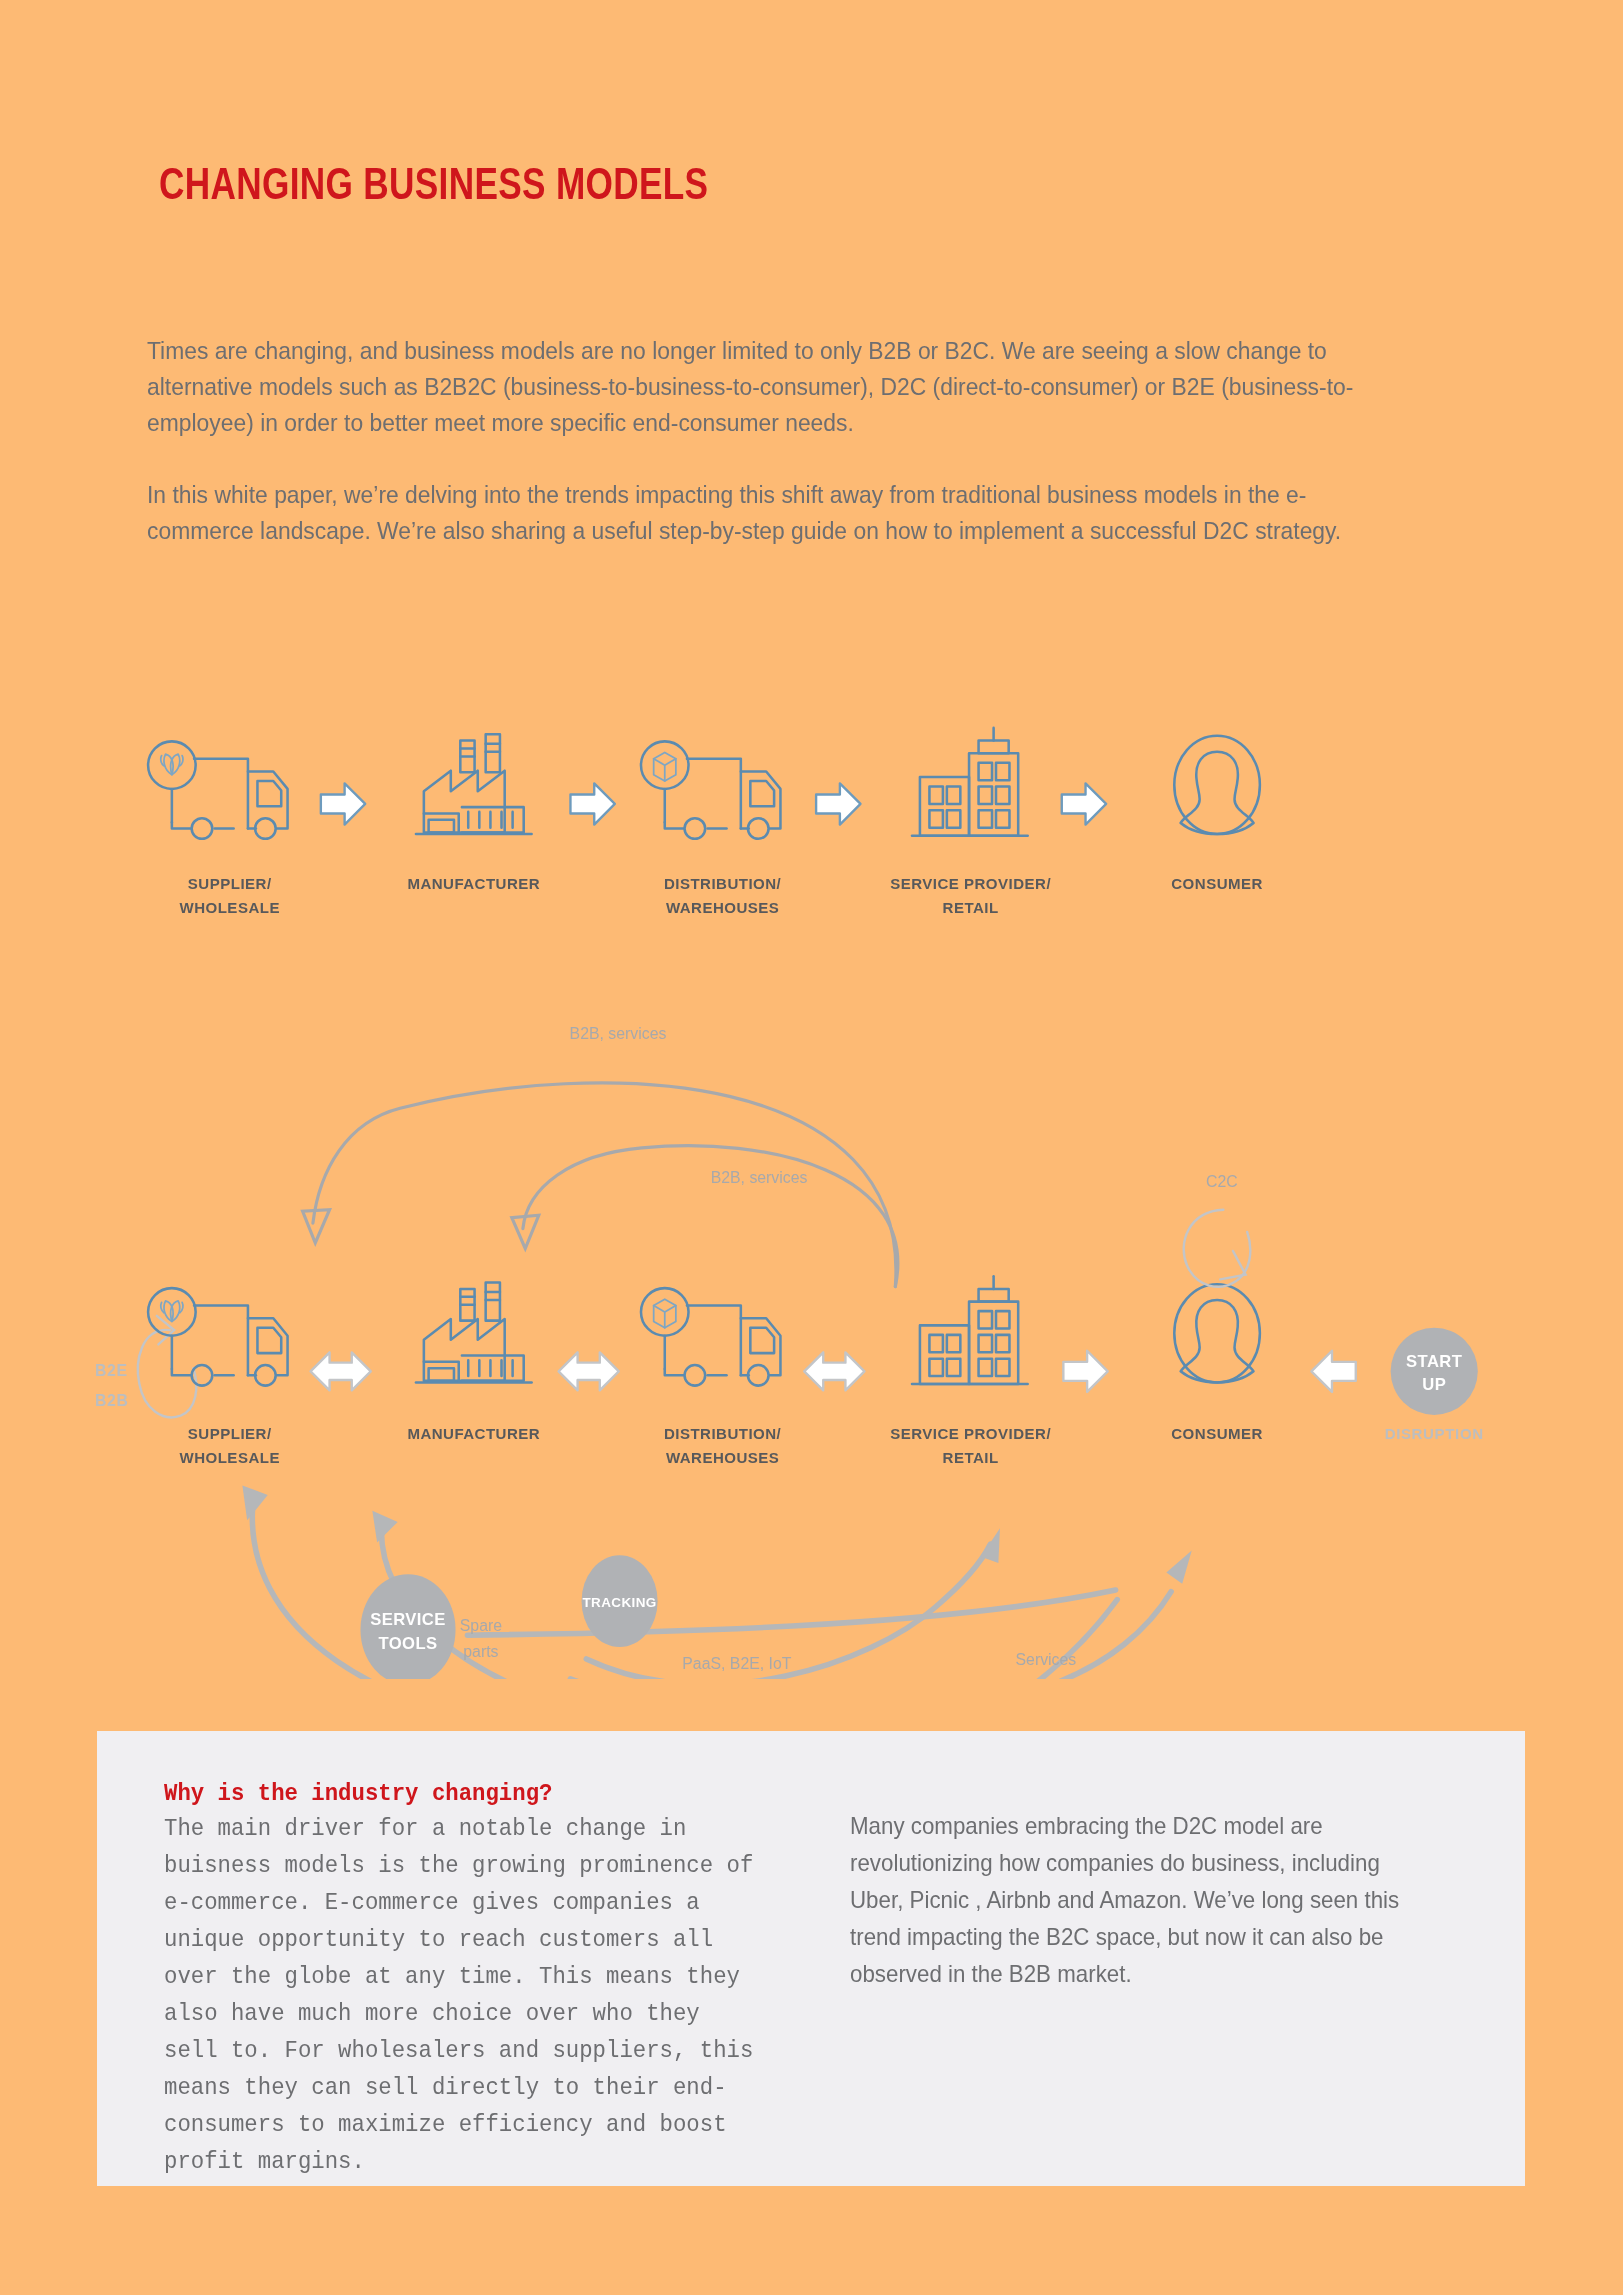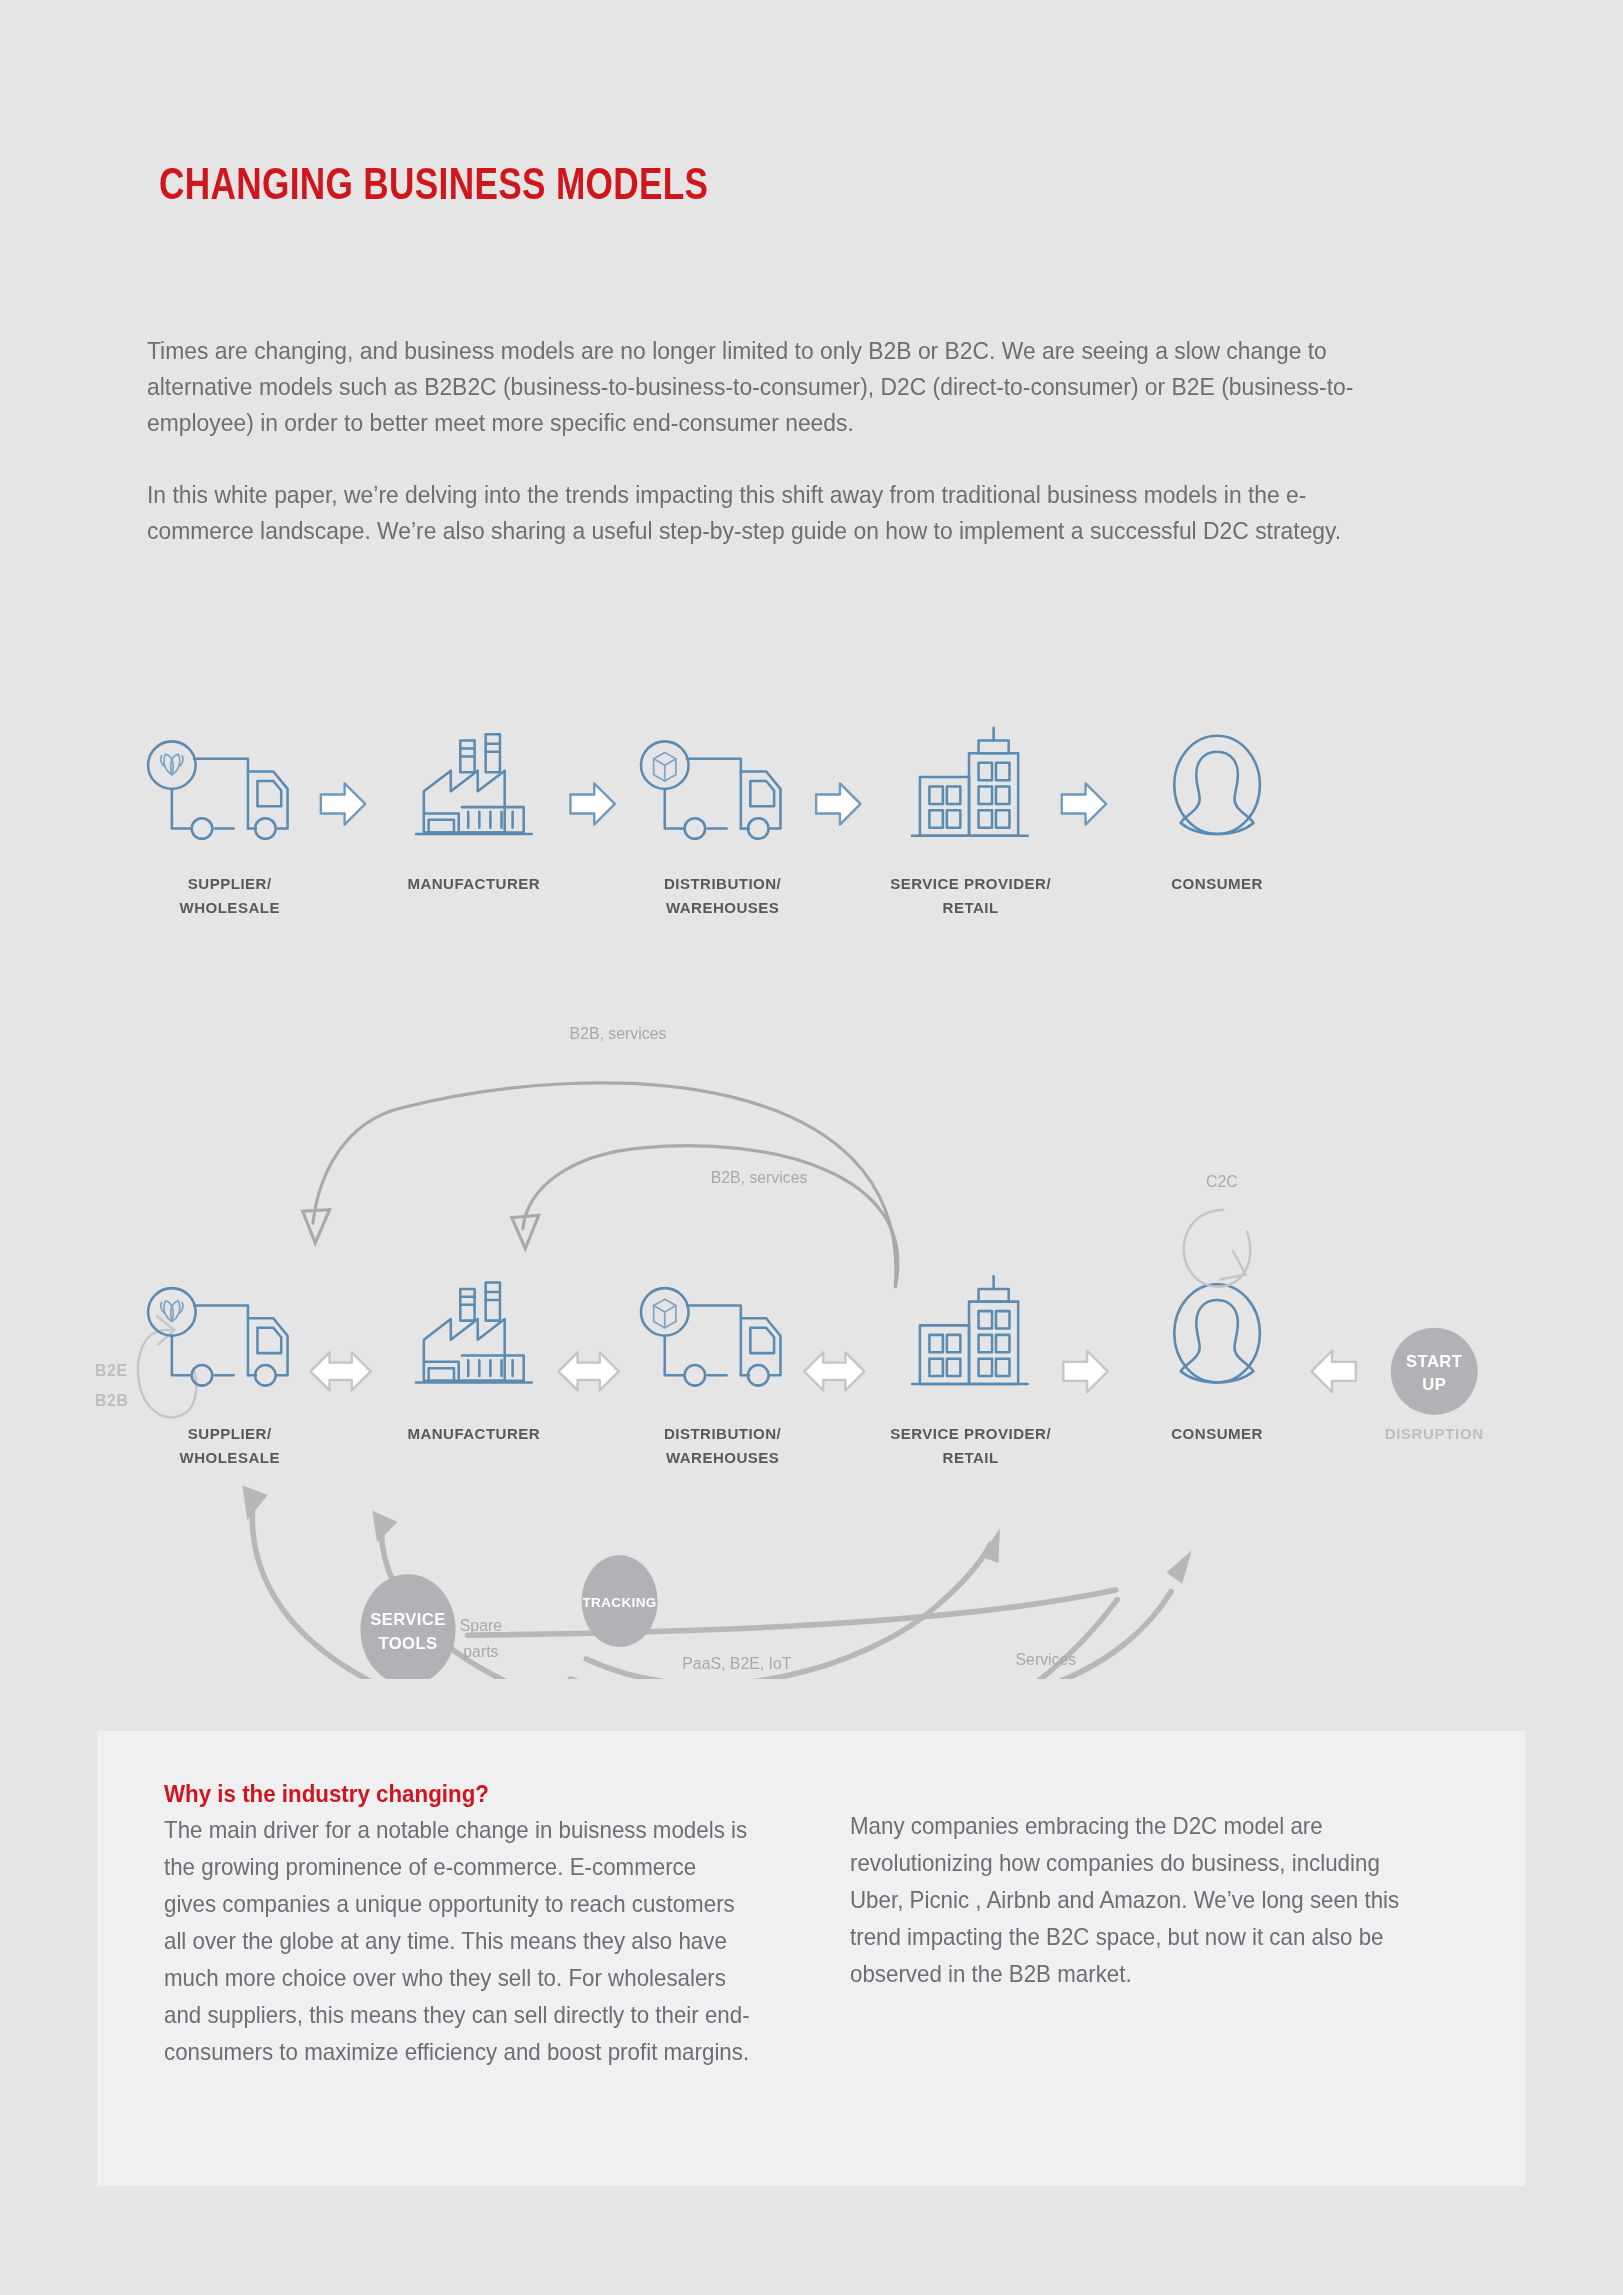--- a/index.html
+++ b/index.html
@@ -8,21 +8,21 @@
     width: 1623px;
     height: 2295px;
     background: #ffffff;
     font-family: "Liberation Sans", sans-serif;
   }
 
   .page {
     position: relative;
     width: 1623px;
     height: 2295px;
-    background: #e5e5e5;
+    background: #fdba74;
     overflow: hidden;
   }
 
   
   .doc-title {
     position: absolute;
     left: 159px;
     top: 159px;
     font-size: 44px;
     font-weight: 700;
@@ -115,21 +115,21 @@
     left: 97px;
     top: 1731px;
     width: 1428px;
     height: 455px;
     background: #f0eff2;
   }
   .callout-col {
     position: absolute;
     top: 49px;
   }
-  .callout-col.left  { left: 67px; width: 634px; }
+  .callout-col.left  { left: 67px; width: 634px; font-family: Liberation Mono, monospace; }
   .callout-col.right { left: 753px; width: 626px; top: 76px; }
 
   .callout-heading {
     color: #cf161c;
     font-size: 24px;
     font-weight: 700;
     margin-bottom: 3.2px;
     transform: scaleX(0.93);
     transform-origin: left top;
   }

